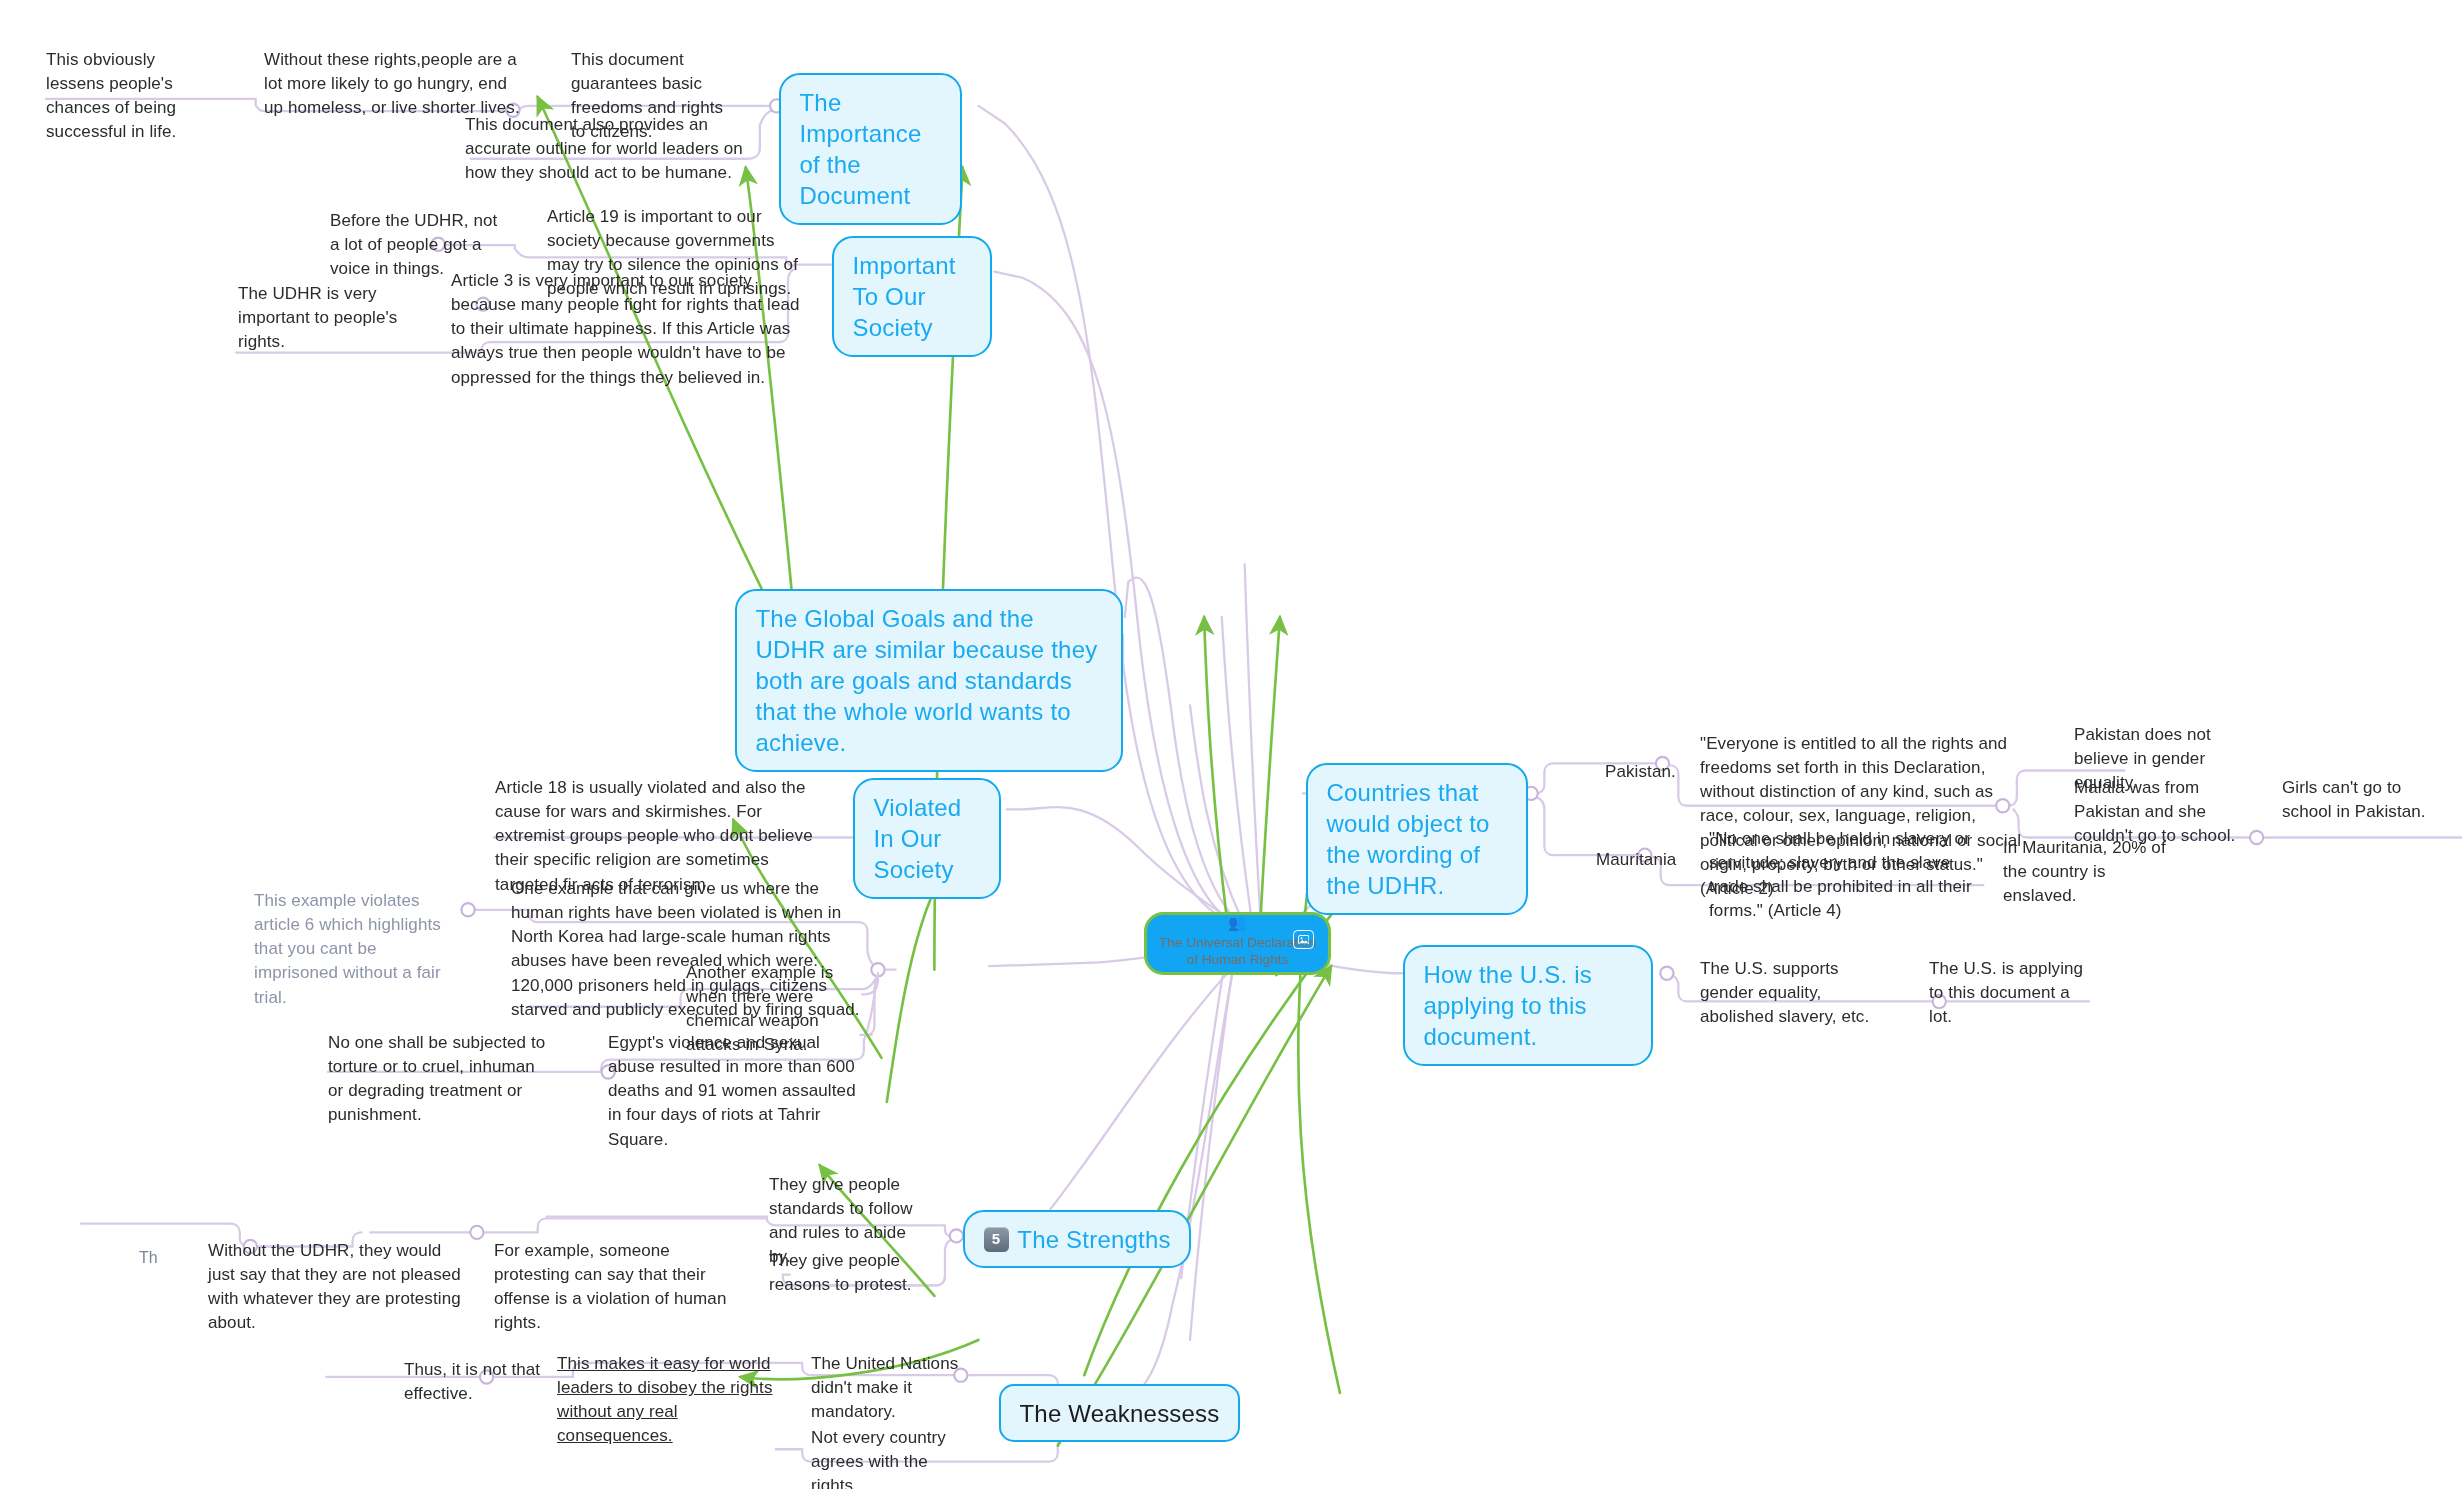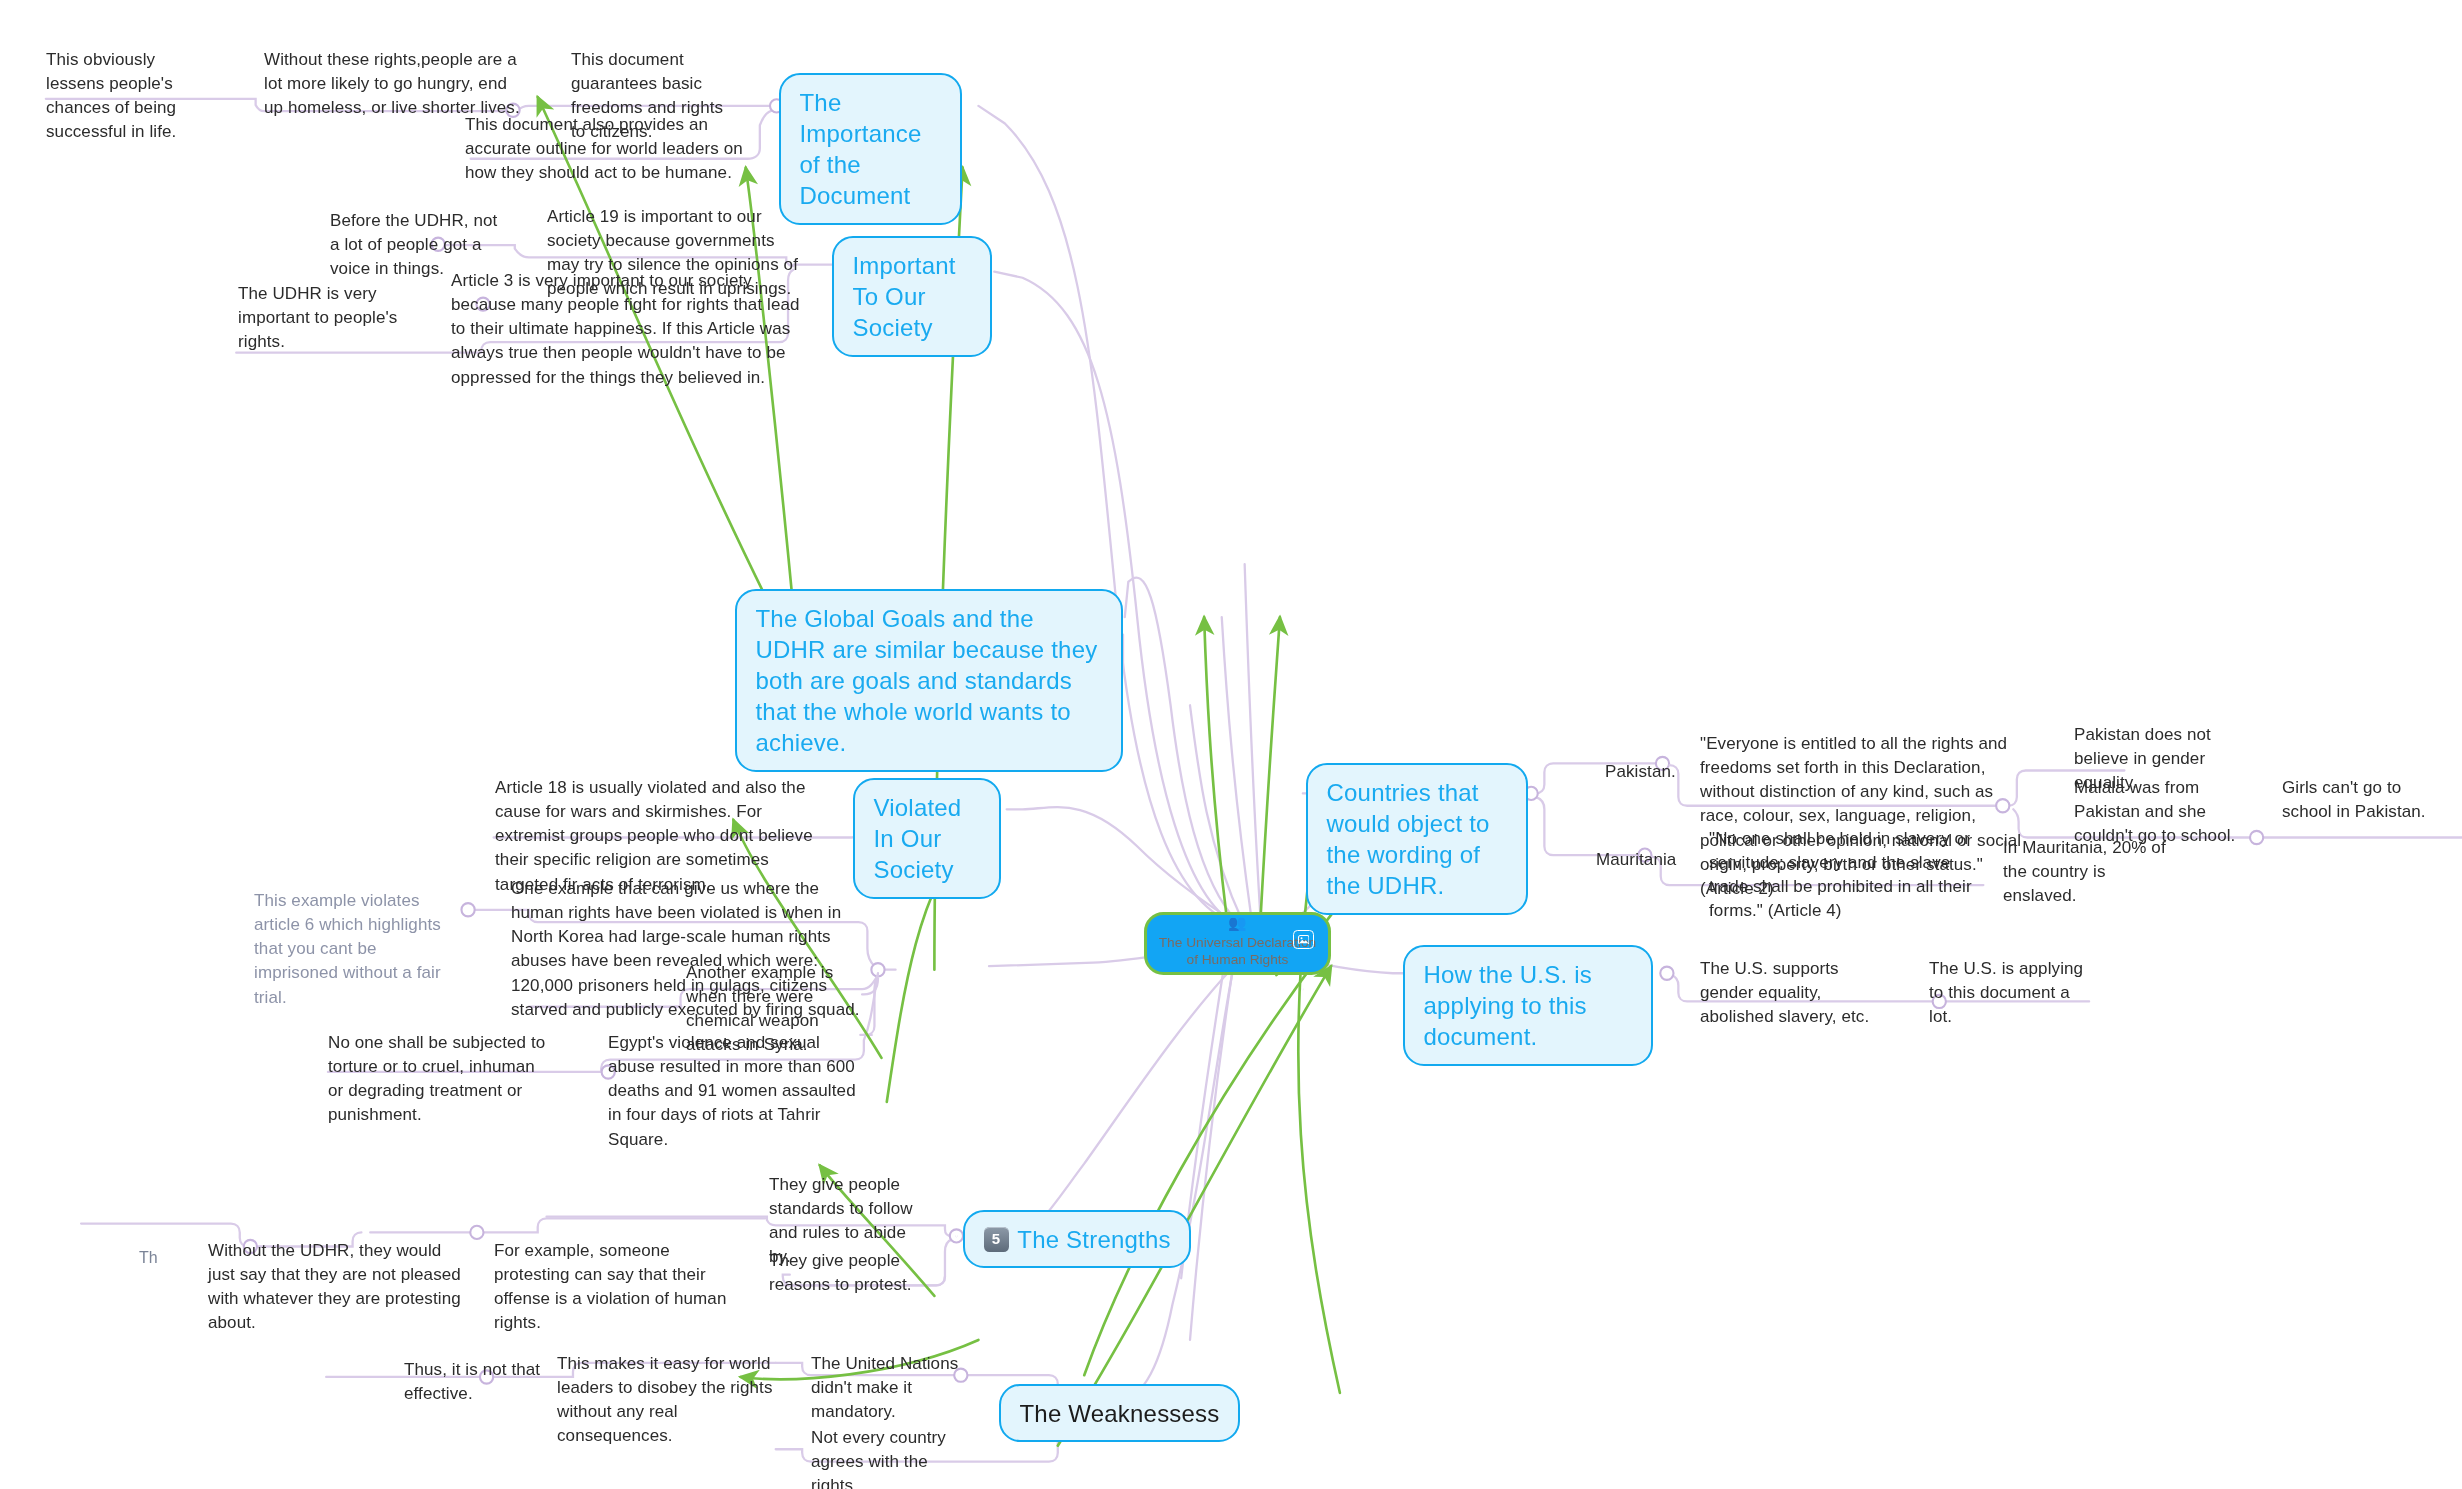--- a/index.html
+++ b/index.html
@@ -32,21 +32,21 @@
     border-radius:21px;
     color:#19aaf0;
     font-size:24px;
     line-height:1.3;
     padding:11.5px 18.5px;
     display:flex;
     align-items:center;
     gap:8.8px;
     letter-spacing:0.2px;
   }
-  .bubble.dark{color:#1c1c1c;}
+  .bubble.dark{color:#1c1c1c;border-radius:15px;}
   .bubble .kc{
     display:inline-flex;align-items:center;justify-content:center;
     width:25px;height:25px;border-radius:5.3px;
     background:linear-gradient(#8d9aa8,#5d6b7a);
     color:#ffffff;font-size:15px;font-weight:bold;
     box-shadow:inset 0 0.9px 0 #b8c3ce;
     flex:0 0 auto;
   }
 
   
@@ -287,21 +287,21 @@
   <div class="note" style="left:769px;top:1249px;width:171px;">They give people reasons to protest.</div>
 
   <div class="note" style="left:208px;top:1239px;width:254px;">Without the UDHR, they would just say that they are not pleased with whatever they are protesting about.</div>
 
   <div class="note" style="left:494px;top:1239px;width:240px;">For example, someone protesting can say that their offense is a violation of human rights.</div>
 
   <div class="note tiny" style="left:139px;top:1247px;width:53px;">Th</div>
 
   <div class="note" style="left:404px;top:1358px;width:146px;">Thus, it is not that effective.</div>
 
-  <div class="note" style="left:557px;top:1352px;width:226px;">This makes it easy for world leaders to disobey the rights without any real consequences.</div>
+  <div class="note" style="left:557px;top:1352px;width:226px;text-decoration:underline;">This makes it easy for world leaders to disobey the rights without any real consequences.</div>
 
   <div class="note" style="left:811px;top:1352px;width:159px;">The United Nations didn't make it mandatory.</div>
 
   <div class="note" style="left:811px;top:1426px;width:157px;">Not every country agrees with the rights.</div>
 
   <div class="note" style="left:1605px;top:760px;width:106px;">Pakistan.</div>
 
   <div class="note" style="left:1596px;top:848px;width:115px;">Mauritania</div>
 
   <div class="note" style="left:1700px;top:732px;width:328px;">"Everyone is entitled to all the rights and freedoms set forth in this Declaration, without distinction of any kind, such as race, colour, sex, language, religion, political or other opinion, national or social origin, property, birth or other status." (Article 2)</div>

